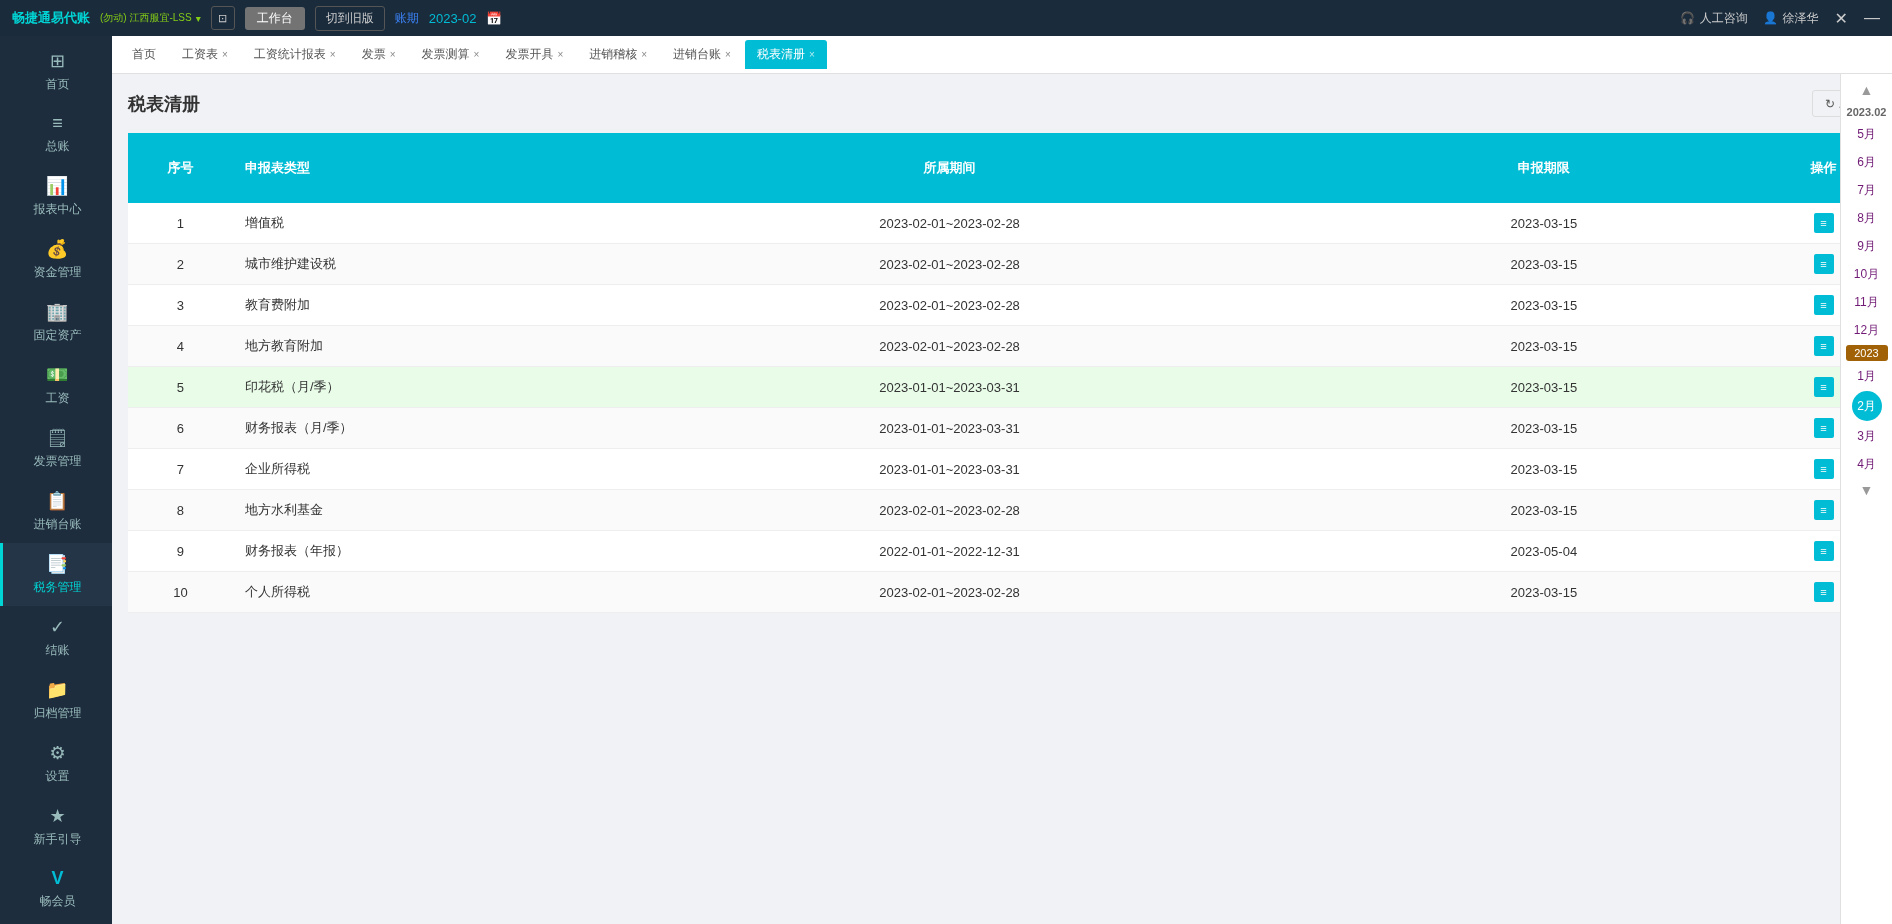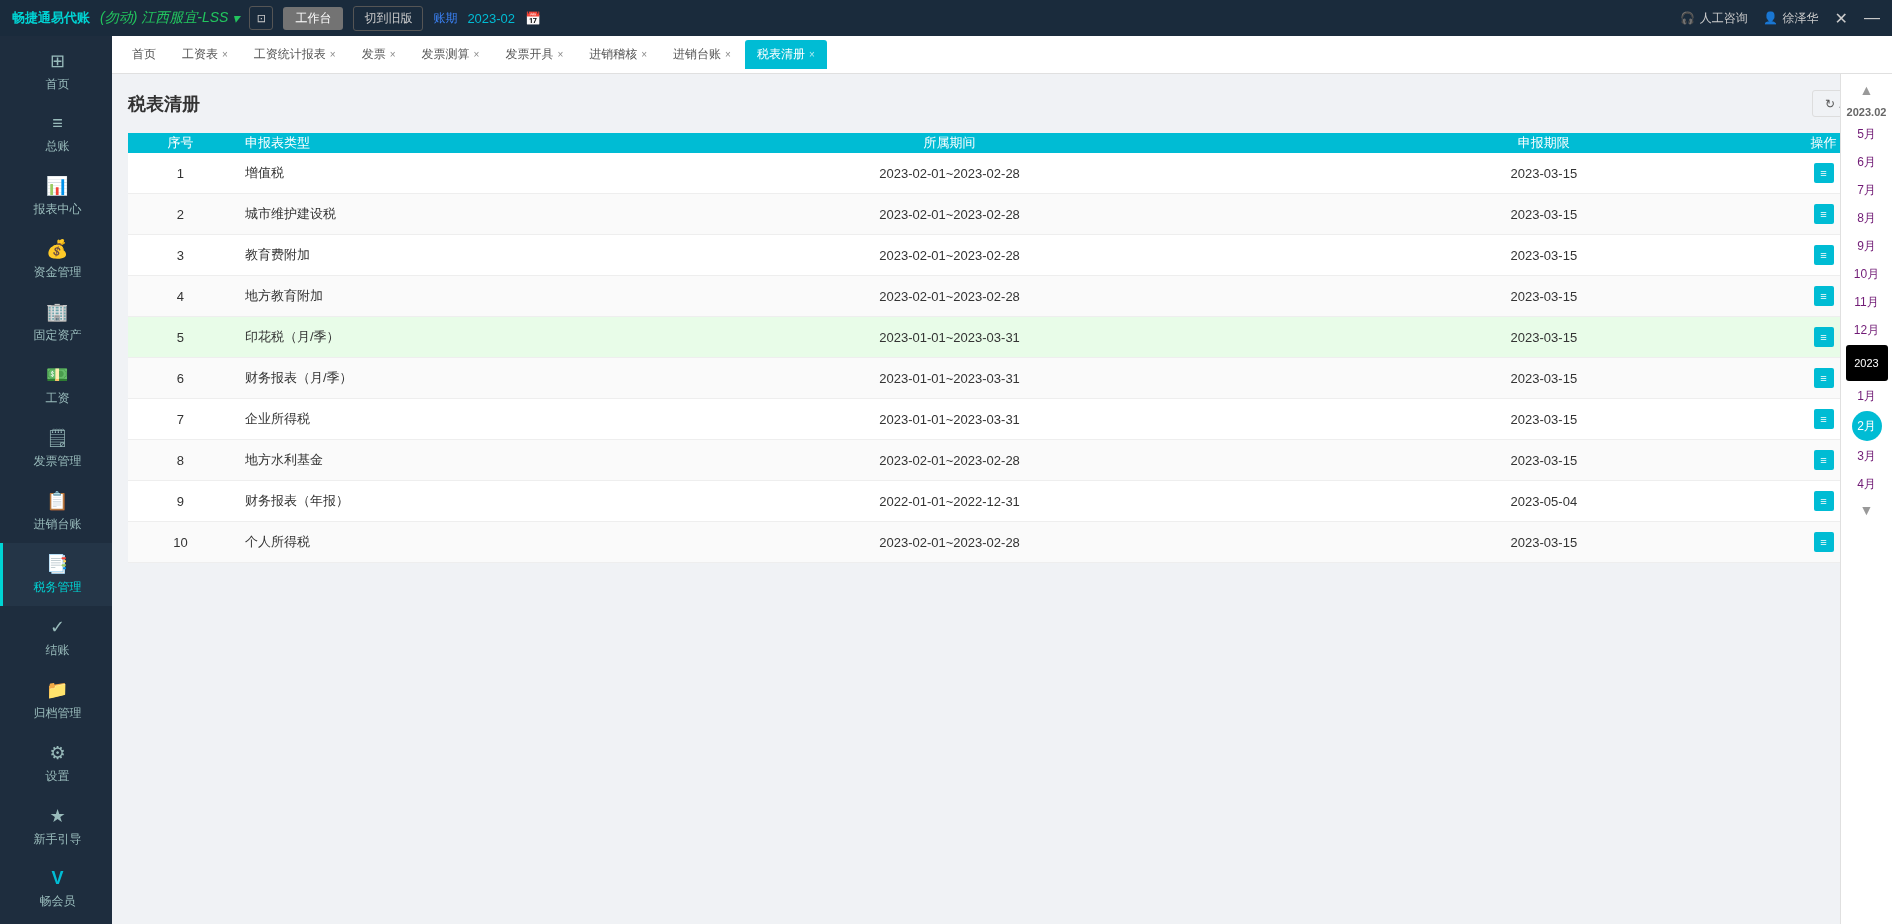--- a/index.html
+++ b/index.html
@@ -16,26 +16,25 @@
       flex-shrink: 0;
     }
     .top-bar-logo {
       color: #00d4d4;
       font-size: 13px;
       font-weight: bold;
       white-space: nowrap;
       font-family: Liberation Serif, serif;
     }
     .top-bar-company {
-      color: #22c55e;
-      font-size: 14px;
+      color: #84cc16;
+      font-size: 10px;
       display: flex;
       align-items: center;
       gap: 4px;
-      font-style: italic;
     }
     .top-bar-actions {
       margin-left: auto;
       display: flex;
       align-items: center;
       gap: 16px;
       color: #ccc;
       font-size: 12px;
     }
     .top-bar-btn {
@@ -170,23 +169,23 @@
     .data-table {
       width: 100%;
       border-collapse: collapse;
       font-size: 13px;
     }
     .data-table thead tr {
       background: #00bcd4;
       color: #fff;
     }
     .data-table thead th {
-      padding: 1px 12px;
+      padding: 26px 12px;
       text-align: center;
-      font-weight: normal;
+      font-weight: bold;
       white-space: nowrap;
     }
     .data-table thead th:first-child { width: 60px; }
     .data-table thead th:nth-child(2) { text-align: left; width: 200px; }
     .data-table thead th:nth-child(3) { width: 420px; }
     .data-table thead th:nth-child(4) { width: 260px; }
     .data-table thead th:last-child { width: 60px; }
 
     .data-table tbody tr {
       background: #fff;
@@ -240,21 +239,21 @@
       display: flex;
       align-items: center;
       justify-content: center;
       font-size: 12px;
       color: #701a75;
       cursor: pointer;
       border-radius: 3px;
       margin: 1px 0;
     }
     .cal-month-item.active { background: #00bcd4; color: #fff; border-radius: 50%; width: 30px; height: 30px; }
-    .cal-month-item.year-badge { background: #000000; color: #fff; border-radius: 3px; font-size: 11px; width: 42px; height: 36px; }
+    .cal-month-item.year-badge { background: #a16207; color: #fff; border-radius: 3px; font-size: 11px; width: 42px; height: 16px; }
     .cal-nav-btn {
       width: 24px;
       height: 24px;
       display: flex;
       align-items: center;
       justify-content: center;
       cursor: pointer;
       color: #999;
       font-size: 14px;
     }

